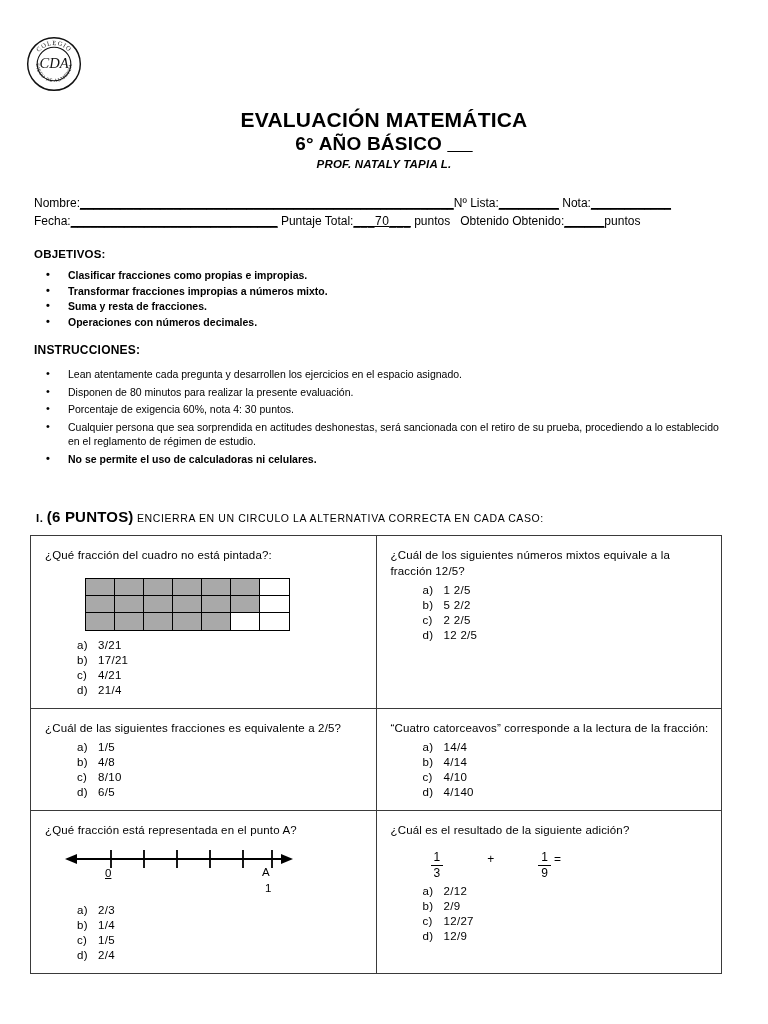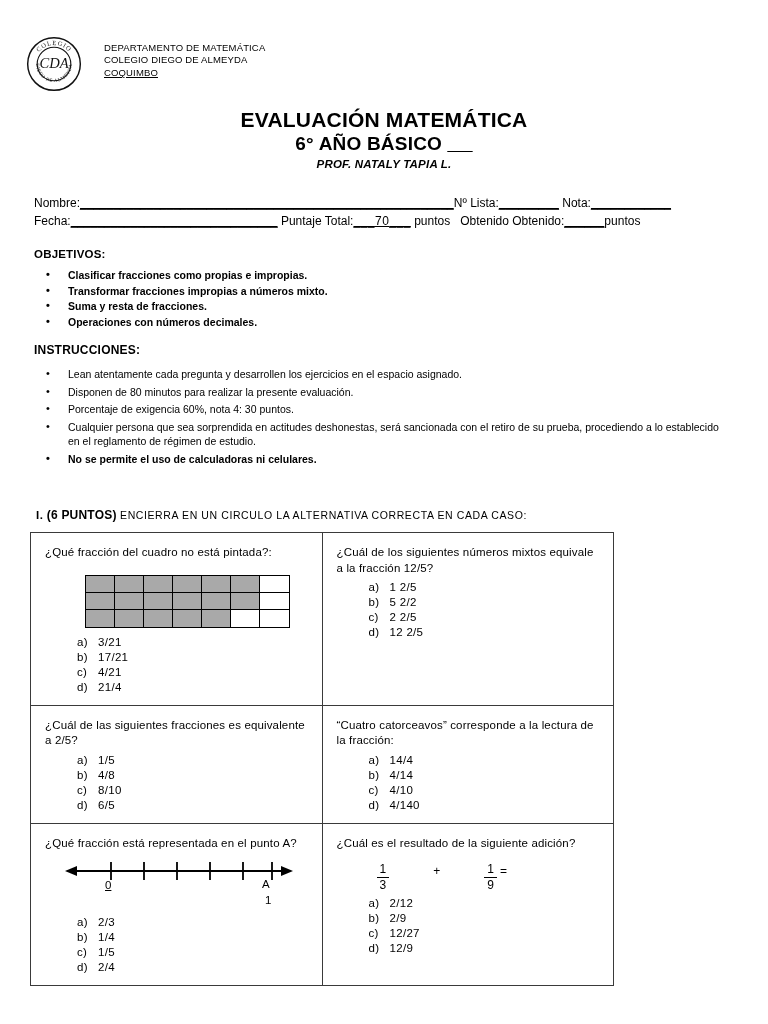--- a/index.html
+++ b/index.html
@@ -74,26 +74,26 @@
   ul.instr li { font-weight: normal; margin-bottom: 3px; }
   ul.instr li.bold { font-weight: bold; }
 
   .instr-title { margin-top: 14px; font-weight: bold; font-size: 12px; }
 
   
   .part-head {
     margin: 42px 0 10px 36px; font-size: 10.5px; letter-spacing: 0.5px;
   }
   .part-head .num { font-weight: bold; font-size: 11.5px; }
-  .part-head .pts { font-weight: bold; font-size: 12px; letter-spacing: 0.2px; }
+  .part-head .pts { font-weight: bold; font-size: 15px; letter-spacing: 0.2px; }
   .part-head .txt { font-size: 10.5px; letter-spacing: 0.6px; }
 
   
   .qtable {
-    margin: 0 0 0 30px; width: 584px;
+    margin: 0 0 0 30px; width: 692px;
     border-collapse: collapse;
     border: 1px solid #3a3a3a;
   }
   .qtable td {
     border: 1px solid #3a3a3a;
     vertical-align: top;
     padding: 12px 12px 10px 14px;
     width: 50%;
   }
   .qtext {
@@ -159,25 +159,20 @@
           <text font-family="'Liberation Serif', serif" font-size="11.5" fill="#111" letter-spacing="1.6">
             <textPath href="#arcTop" startOffset="50%" text-anchor="middle">COLEGIO</textPath>
           </text>
           <text font-family="'Liberation Serif', serif" font-size="8.5" fill="#111" letter-spacing="1.1">
             <textPath href="#arcBot" startOffset="50%" text-anchor="middle">DIEGO DE ALMEYDA</textPath>
           </text>
           <text x="50" y="58" font-family="'Liberation Serif', serif" font-style="italic" font-size="26" fill="#111" text-anchor="middle">CDA</text>
         </svg>
       </div>
 
-      <div class="school-block">
-        <div>DEPARTAMENTO  DE MATEMÁTICA</div>
-        <div>COLEGIO DIEGO DE ALMEYDA</div>
-        <div><span class="underlined">COQUIMBO</span></div>
-      </div>
     </div>
 
     <div class="title-block">
       <div class="title-main">EVALUACIÓN MATEMÁTICA</div>
       <div class="title-sub">
         <span>6° AÑO BÁSICO</span>
         <span class="blank">__</span>
       </div>
       <div class="title-prof">PROF.  NATALY TAPIA L.</div>
     </div>

